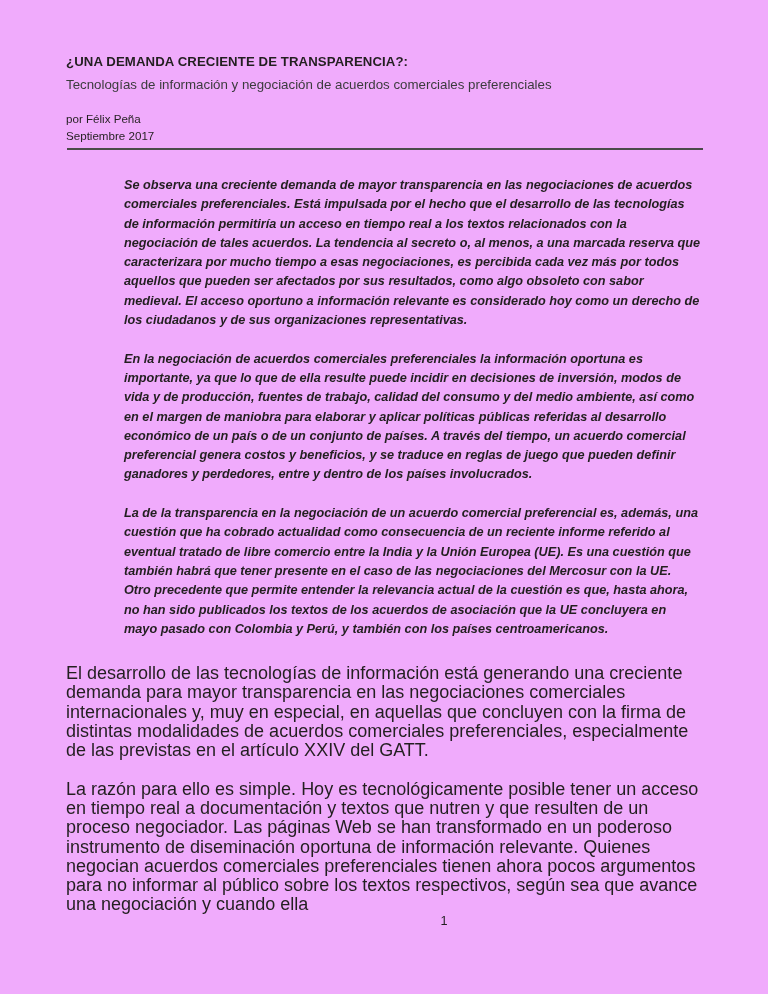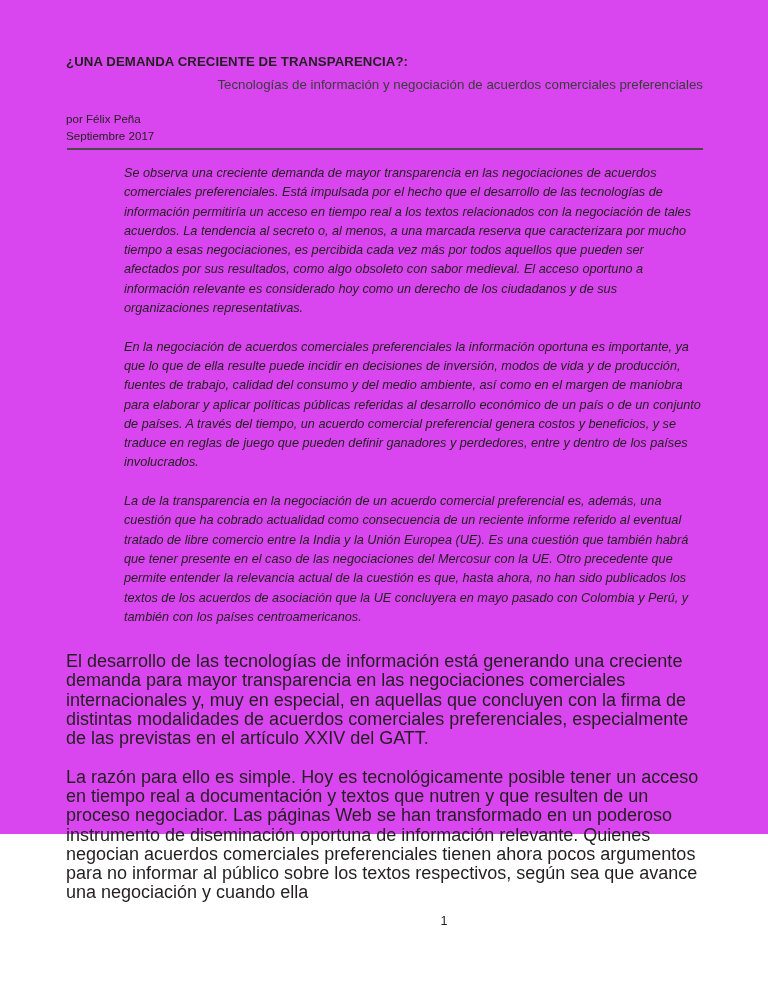--- a/index.html
+++ b/index.html
@@ -14,22 +14,22 @@
     color: #231f20;
     position: relative;
     overflow: hidden;
   }
 
   .page {
     position: absolute;
     left: 0;
     top: 0;
     width: 768px;
-    height: 834px;
-    background: #d946ef;
+    height: 994px;
+    background: #f0abfc;
   }
 
   .content {
     position: absolute;
     left: 66px;
     top: 52px;
     width: 637px;
   }
 
   
@@ -41,21 +41,20 @@
     letter-spacing: 0.1px;
     margin: 0;
   }
 
   .doc-subtitle {
     font-size: 13.3px;
     font-weight: normal;
     line-height: 19px;
     color: #3b3b3d;
     margin: 4px 0 0 0;
-    text-align: right;
   }
 
   .byline {
     margin-top: 17px;
     font-size: 11.6px;
     line-height: 16.5px;
     color: #231f20;
   }
   .byline div { white-space: nowrap; }
 
@@ -79,24 +78,25 @@
   .body-block {
     margin-top: 19px;
   }
 
   .body-block.first-body {
     margin-top: 25px;
   }
 
   
   .quote-wrap {
-    margin-top: 14px;
+    margin-top: 26px;
     padding-left: 58px;
     width: 579px;
     box-sizing: content-box;
+    font-weight: bold;
   }
 
   .quote {
     font-size: 12.7px;
     font-style: italic;
     line-height: 19.3px;
     color: #231f20;
     margin: 0;
     width: 577px;
   }

